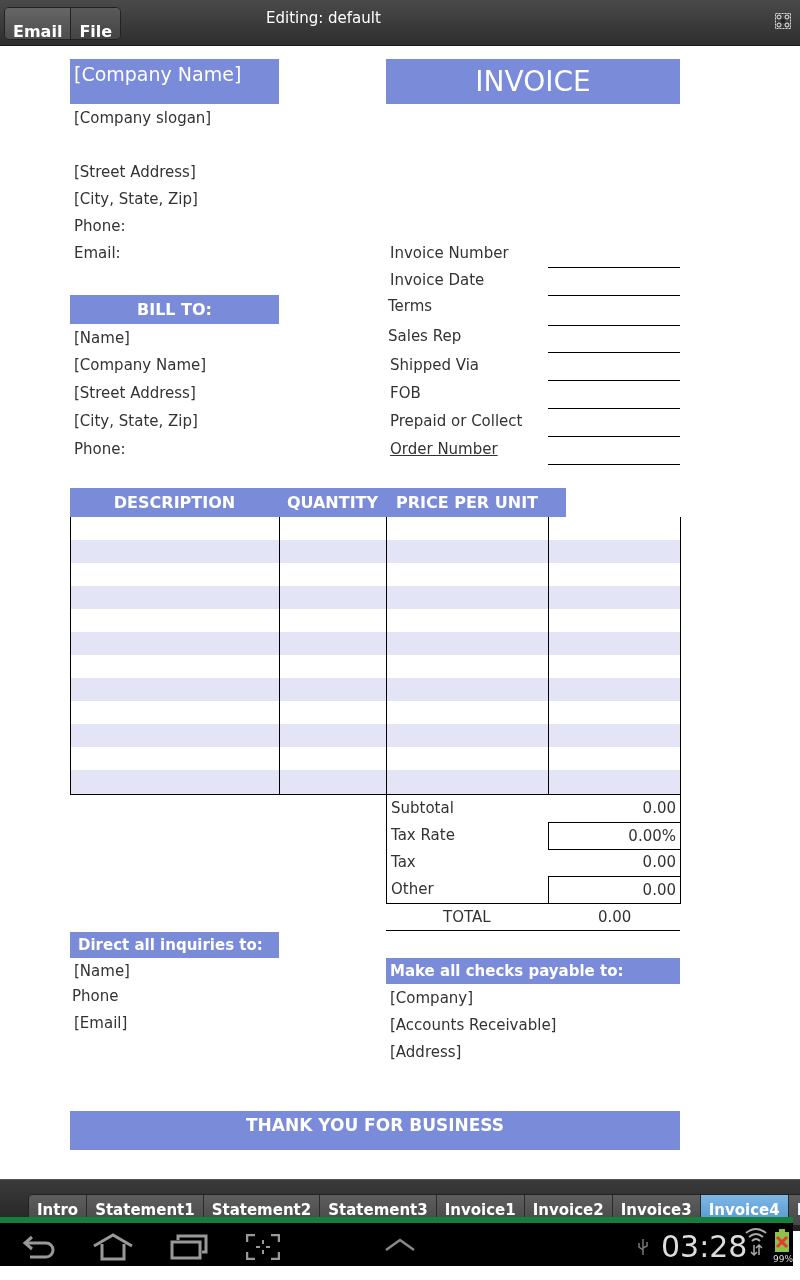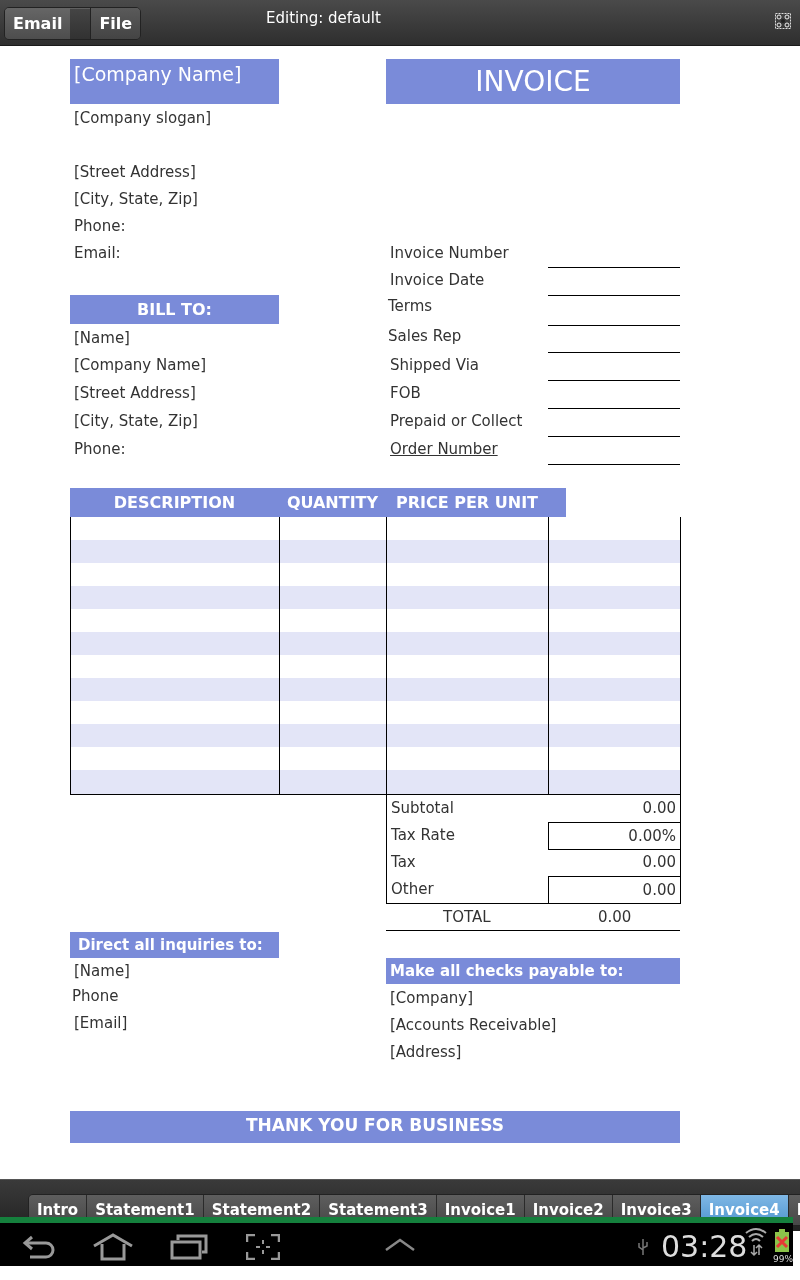--- a/index.html
+++ b/index.html
@@ -5,22 +5,22 @@
   * { box-sizing: border-box; margin: 0; padding: 0; }
   html, body { width: 800px; height: 1280px; overflow: hidden; background: #fff; font-family: "DejaVu Sans", "Liberation Sans", sans-serif; }
 
   
   .topbar { position: absolute; left: 0; top: 0; width: 800px; height: 46px;
     background: linear-gradient(#4a4a4a, #2e2e2e); border-bottom: 1px solid #1a1a1a; }
   .btn-group { position: absolute; left: 4px; top: 7px; height: 33px; display: flex;
     border-radius: 5px; overflow: hidden; border: 1px solid #222;
     box-shadow: inset 0 1px 0 rgba(255,255,255,0.15); }
   .btn-group .tb { background: linear-gradient(#666, #4d4d4d); color: #fff; font-weight: bold;
-    font-size: 16px; padding: 0 8px; line-height: 31px; cursor: pointer; }
-  .btn-group .tb + .tb { border-left: 1px solid #222; background: linear-gradient(#5a5a5a, #444); margin-left: 20px; }
+    font-size: 16px; padding: 8px 8px; line-height: 31px; cursor: pointer; }
+  .btn-group .tb + .tb { border-left: 1px solid #222; background: linear-gradient(#5a5a5a, #444); }
   .title { position: absolute; left: 266px; top: 9px; color: #fff; font-weight: normal; font-size: 15px; }
   .fs-icon { position: absolute; left: 775px; top: 13px; width: 16px; height: 16px; }
 
   
   .doc { position: absolute; left: 0; top: 47px; width: 800px; height: 1132px; background: #fff; color: #333; }
   .band { position: absolute; background: #7a8bd9; color: #fff; }
   .txt { position: absolute; font-size: 15px; color: #333; white-space: nowrap; }
   .line { position: absolute; height: 1px; background: #000; }
 
   .company-name { left: 70px; top: 12px; width: 209px; height: 45px; font-size: 19px; padding: 4px 4px; }
@@ -37,21 +37,21 @@
   .row.alt { background: #e3e5f7; }
   .vline { position: absolute; top: 0; width: 1px; height: 277px; background: #000; }
 
   .totals-box { position: absolute; left: 386px; top: 748px; width: 295px; height: 109px;
     border-left: 1px solid #000; border-right: 1px solid #000; border-bottom: 1px solid #000; }
   .tbox { position: absolute; border: 1px solid #000; background: #fff; }
   .val { position: absolute; font-size: 15px; color: #333; text-align: right; }
 
   .inq { left: 70px; top: 885px; width: 209px; height: 26px; font-size: 15px; font-weight: bold; padding-left: 8px; line-height: 26px; }
   .checks { left: 386px; top: 911px; width: 294px; height: 26px; font-size: 15px; font-weight: bold; padding-left: 4px; line-height: 26px; }
-  .thanks { left: 70px; top: 1064px; width: 610px; height: 32px; font-size: 17px; font-weight: bold; text-align: center; line-height: 29px; }
+  .thanks { left: 70px; top: 1064px; width: 610px; height: 39px; font-size: 17px; font-weight: bold; text-align: center; line-height: 29px; }
 
   
   .tabbar { position: absolute; left: 0; top: 1179px; width: 800px; height: 52px;
     background: linear-gradient(#3a3a3a, #222); border-top: 1px solid #555; }
   .tabs { position: absolute; left: 28px; top: 14px; height: 32px; display: flex;
     border-radius: 5px; overflow: hidden; border: 1px solid #222; }
   .tab { background: linear-gradient(#5e5e5e, #474747); color: #fff; font-weight: bold; font-size: 15px;
     padding: 0 8px; line-height: 30px; border-right: 1px solid #2a2a2a; cursor: pointer; }
   .tab:last-child { border-right: none; }
   .tab.active { background: linear-gradient(#7fb7e5, #5096cf); color: #fff; }

